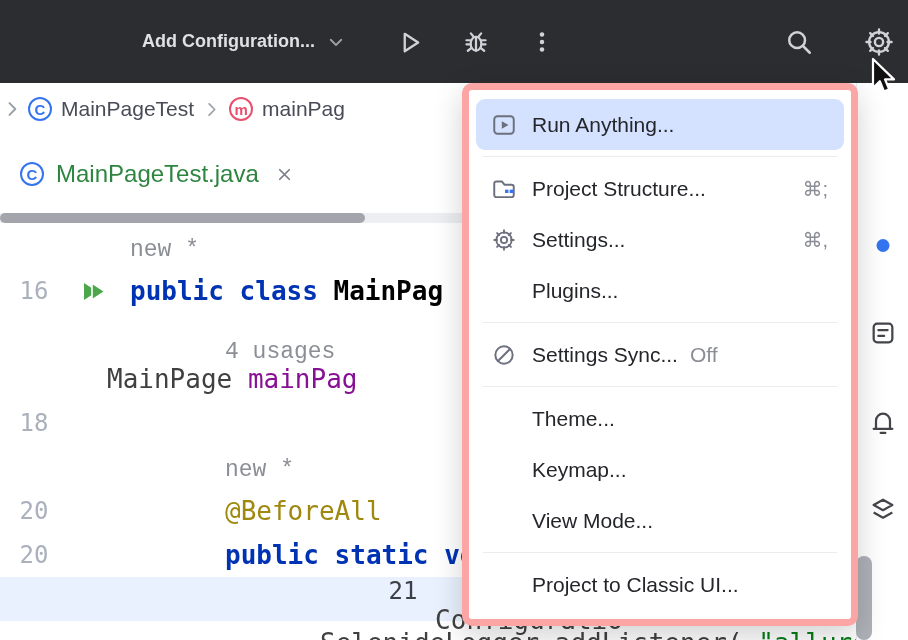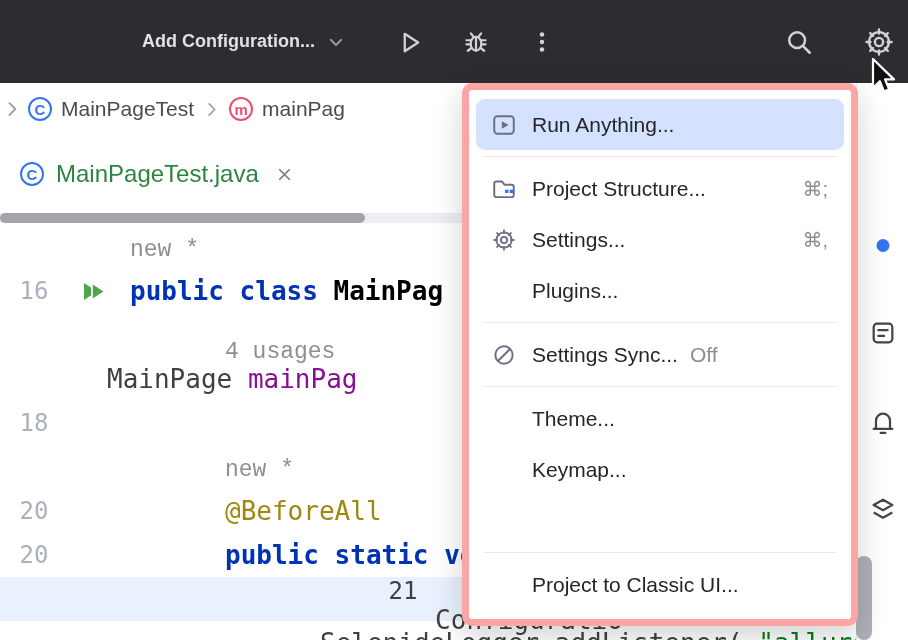--- a/index.html
+++ b/index.html
@@ -353,20 +353,21 @@
       <div class="mi">
         <span class="ic"></span>
         <span>Theme...</span>
       </div>
       <div class="mi">
         <span class="ic"></span>
         <span>Keymap...</span>
       </div>
       <div class="mi">
         <span class="ic"></span>
+        <span>View Mode...</span>
       </div>
       <div class="msep"></div>
       <div class="mi">
         <span class="ic"></span>
         <span>Project to Classic UI...</span>
       </div>
     </nav>
 
   <span class="cursor">
     <svg width="38" height="42" viewBox="0 0 38 42">

